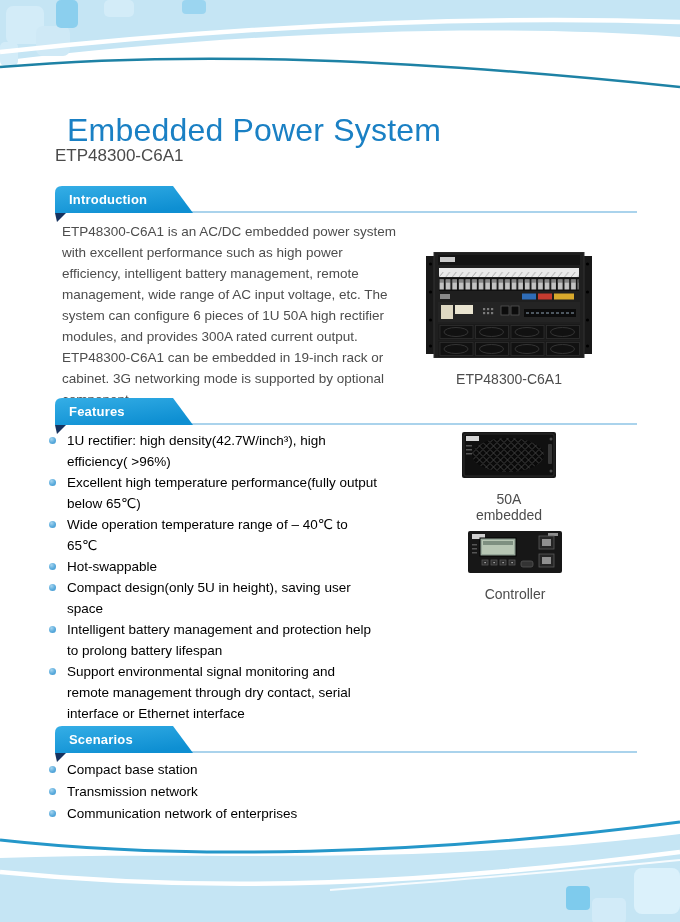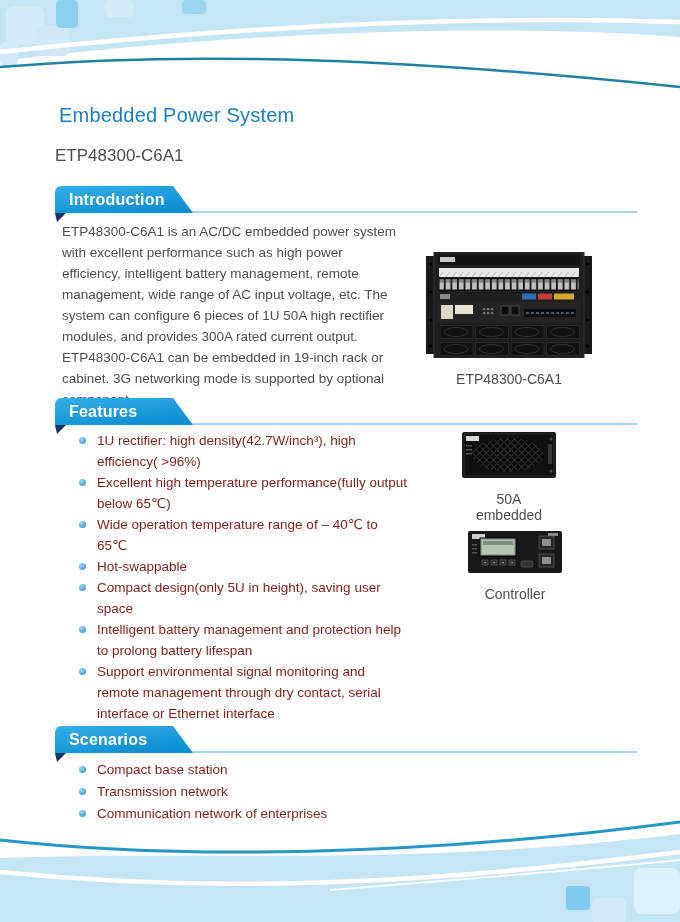--- a/index.html
+++ b/index.html
@@ -7,50 +7,50 @@
     position:relative;width:680px;height:922px;margin:0 auto;
     background:#ffffff;overflow:hidden;
     font-family:"Liberation Sans","DejaVu Sans",sans-serif;
     color:#4d4d4d;
   }
   .deco{position:absolute;left:0;}
   .deco.top{top:0;}
   .deco.bottom{bottom:0;}
 
   .page-title{
-    position:absolute;left:55px;top:100px;margin:4px;
-    font-size:20px;font-weight:500;color:#1a80c4;letter-spacing:0.2px;
+    position:absolute;left:55px;top:100px;margin:12px;
+    font-size:32px;font-weight:500;color:#1a80c4;letter-spacing:0.2px;
   }
   .model-subtitle{
     position:absolute;left:55px;top:146px;margin:0;
     font-size:17px;font-weight:400;color:#4a4a4a;
   }
 
   .section-header{position:absolute;left:55px;width:582px;height:38px;}
   .section-header .rule{
     position:absolute;left:80px;right:0;top:25px;height:2px;
     background:#aad3ec;
   }
   .section-header .ribbon{position:absolute;left:0;top:0;}
   .section-header .ribbon-label{
     position:absolute;left:14px;top:0;height:27px;line-height:27px;
-    color:#ffffff;font-size:16px;font-weight:bold;letter-spacing:0.2px;
+    color:#ffffff;font-size:13px;font-weight:bold;letter-spacing:0.2px;
   }
   .intro-header{top:186px;}
   .features-header{top:398px;}
   .scenarios-header{top:726px;}
 
   .intro-body{
     position:absolute;left:62px;top:221px;width:334px;margin:0;
     font-size:13.5px;line-height:21px;color:#4d4d4d;
   }
 
   ul.dotted{
-    position:absolute;left:78px;margin:0;padding:0;list-style:none;
-    width:332px;font-size:13.5px;line-height:21px;color:#7f1d1d;
+    position:absolute;left:48px;margin:0;padding:0;list-style:none;
+    width:332px;font-size:13.5px;line-height:21px;color:#000000;
   }
   ul.features-list{top:430px;}
   ul.scenarios-list{top:759px;}
   ul.scenarios-list li{margin-bottom:1px;}
   ul.dotted li{position:relative;padding-left:19px;}
   ul.dotted .dot{
     position:absolute;left:1px;top:7px;width:7px;height:7px;border-radius:50%;
     background:radial-gradient(circle at 35% 30%, #a5d4ef 0%, #5aabdc 55%, #3d94cf 100%);
   }
 

